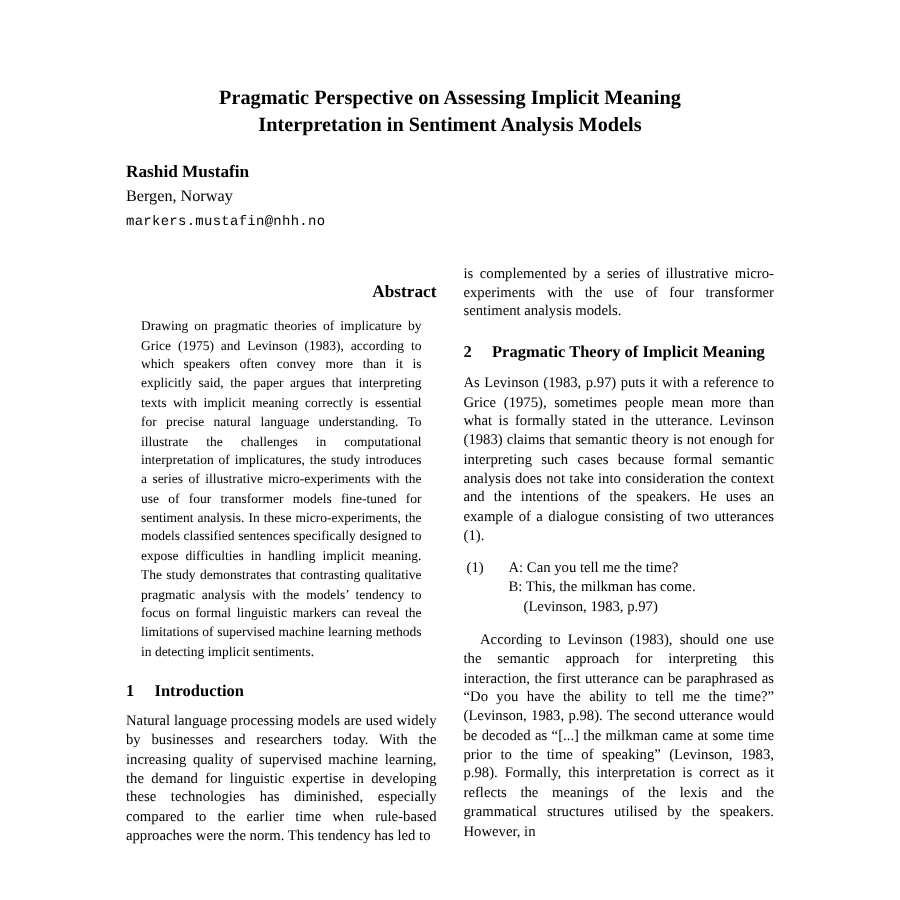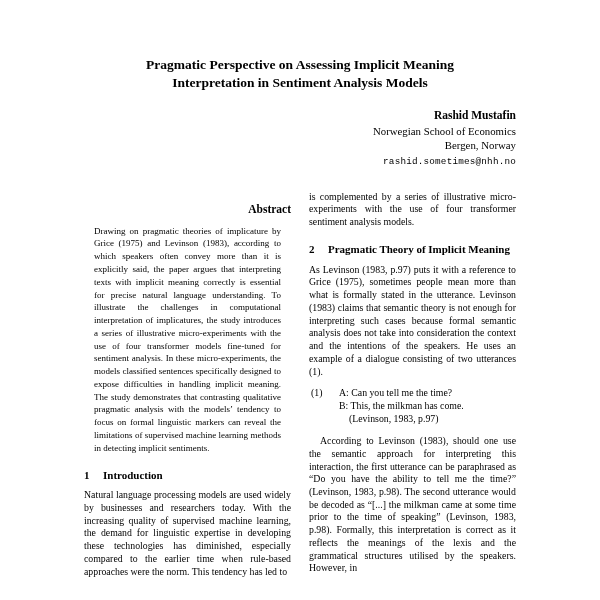--- a/index.html
+++ b/index.html
@@ -18,21 +18,21 @@
     background: #ffffff;
   }
   .title {
     width: 352px;
     margin: 0 auto 18px auto;
     font-size: 13.5px;
     line-height: 1.3;
     font-weight: bold;
     text-align: center;
   }
-  .author-block { text-align: right; margin-bottom: 24px; }
+  .author-block { text-align: left; margin-bottom: 24px; }
   .author-name { font-size: 11.5px; font-weight: bold; margin-bottom: 4px; }
   .affil-line { font-size: 10.8px; line-height: 1.28; }
   .email-line {
     font-family: "Liberation Mono", monospace;
     font-size: 9.3px;
     margin-top: 3px;
     letter-spacing: 0.2px;
   }
   .columns { display: flex; gap: 18px; }
   .col { width: 207px; }
@@ -73,23 +73,22 @@
 </style>
 </head>
 <body>
 
 <div class="page">
 
   <h1 class="title">Pragmatic Perspective on Assessing Implicit Meaning Interpretation in Sentiment Analysis Models</h1>
 
   <div class="author-block">
     <div class="author-name">Rashid Mustafin</div>
-    <div class="affil-line">Norwegian School of Economics</div>
     <div class="affil-line">Bergen, Norway</div>
-    <div class="email-line">rashid.sometimes@nhh.no</div>
+    <div class="email-line">markers.mustafin@nhh.no</div>
   </div>
 
   <div class="columns">
 
     <div class="col">
       <div class="abstract-heading">Abstract</div>
       <p class="abstract-text">Drawing on pragmatic theories of implicature by Grice (1975) and Levinson (1983), according to which speakers often convey more than it is explicitly said, the paper argues that interpreting texts with implicit meaning correctly is essential for precise natural language understanding. To illustrate the challenges in computational interpretation of implicatures, the study introduces a series of illustrative micro-experiments with the use of four transformer models fine-tuned for sentiment analysis. In these micro-experiments, the models classified sentences specifically designed to expose difficulties in handling implicit meaning. The study demonstrates that contrasting qualitative pragmatic analysis with the models’ tendency to focus on formal linguistic markers can reveal the limitations of supervised machine learning methods in detecting implicit sentiments.</p>
 
       <h2 class="section-heading">
         <span class="secnum">1</span><span>Introduction</span>

